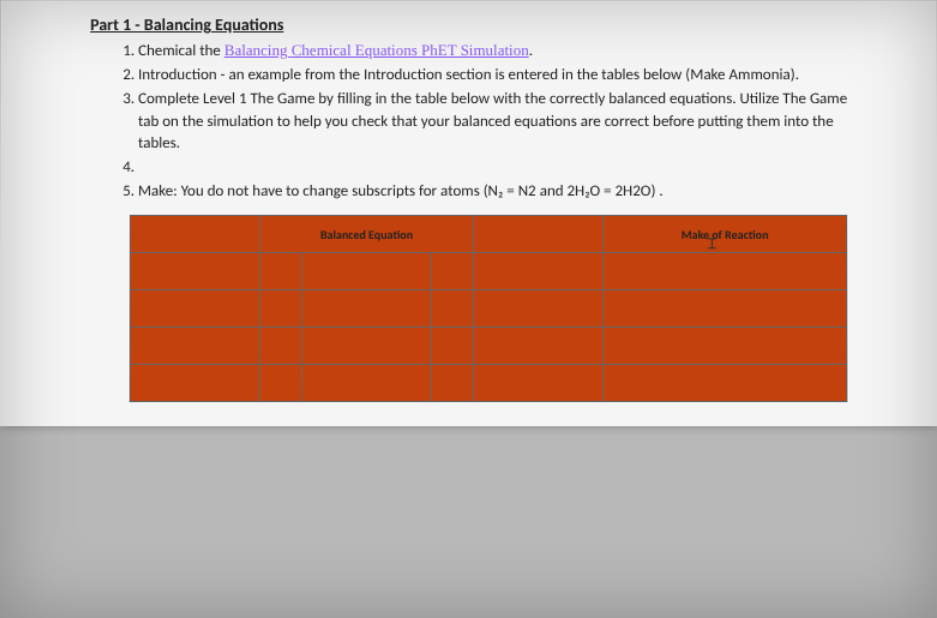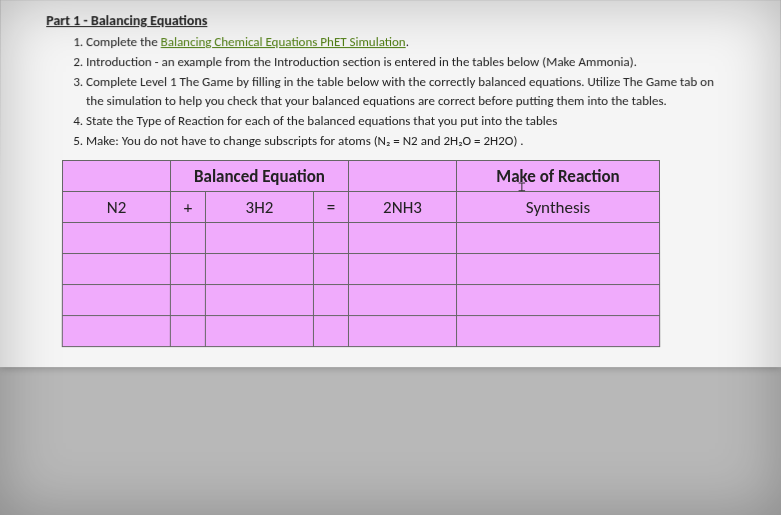--- a/index.html
+++ b/index.html
@@ -8,21 +8,21 @@
     background: #b8b8b8;
     font-family: Calibri, Arial, sans-serif;
     width: 781px;
     height: 515px;
     overflow: hidden;
     position: relative;
   }
   .page {
     background: #f5f5f5;
     margin: 0;
-    padding: 12px 60px 20px 46px;
+    padding: 12px 60px 20px 75px;
     box-shadow: 0 0 8px rgba(0,0,0,0.3);
     filter: blur(0.2px);
     transform: perspective(2000px) rotateX(0.5deg);
   }
   .part-title {
     font-weight: bold;
     font-size: 14px;
     text-decoration: underline;
     margin-bottom: 4px;
     color: #222;
@@ -36,30 +36,31 @@
   }
   ol.main > li {
     margin-bottom: 2px;
   }
   ol.sub {
     list-style-type: lower-alpha;
     margin: 2px 0 2px 0;
     padding-left: 40px;
   }
   .link {
-    color: #4d7c0f;
+    color: #8b5cf6;
     text-decoration: underline;
+    font-family: Liberation Serif, serif;
   }
   table {
     border-collapse: collapse;
-    margin-left: 16px;
+    margin-left: 33px;
     margin-top: 8px;
-    font-size: 17px;
+    font-size: 10px;
     color: #222;
-    background: #f0abfc;
+    background: #c2410c;
   }
   table td, table th {
     border: 1px solid #666;
     padding: 4px 6px;
     text-align: center;
     vertical-align: middle;
     height: 22px;
   }
   .c1 { width: 95px; }
   .c2 { width: 22px; }
@@ -92,51 +93,42 @@
 </style>
 </head>
 <body>
 
 <div class="page">
 
   <div class="part-title">Part 1 - Balancing Equations</div>
 
   <ol class="main">
     <li>
-      <span>Complete the </span><span class="link">Balancing Chemical Equations PhET Simulation</span><span>.</span>
+      <span>Chemical the </span><span class="link">Balancing Chemical Equations PhET Simulation</span><span>.</span>
     </li>
     <li>
       <span>Introduction - an example from the Introduction section is entered in the tables below (Make Ammonia).</span>
     </li>
     <li>
       <span>Complete Level 1 The Game by filling in the table below with the correctly balanced equations. Utilize The Game tab on the simulation to help you check that your balanced equations are correct before putting them into the tables.</span>
     </li>
     <li>
-      <span>State the Type of Reaction for each of the balanced equations that you put into the tables</span>
     </li>
     <li>
       <span>Make: You do not have to change subscripts for atoms (N₂ = N2 and 2H₂O = 2H2O) .</span>
     </li>
   </ol>
 
   <table>
     <tbody>
         <tr>
       <th class="c1"></th>
       <th colspan="3">Balanced Equation</th>
       <th class="c5"></th>
       <th class="c6"><span class="cursor-mark"></span><span>Make of Reaction</span></th>
-    </tr>
-    <tr>
-      <td class="c1">N2</td>
-      <td class="c2">+</td>
-      <td class="c3">3H2</td>
-      <td class="c4">=</td>
-      <td class="c5">2NH3</td>
-      <td class="c6">Synthesis</td>
     </tr>
     <tr>
       <td class="c1"></td>
       <td class="c2"></td>
       <td class="c3"></td>
       <td class="c4"></td>
       <td class="c5"></td>
       <td class="c6"></td>
     </tr>
     <tr>

